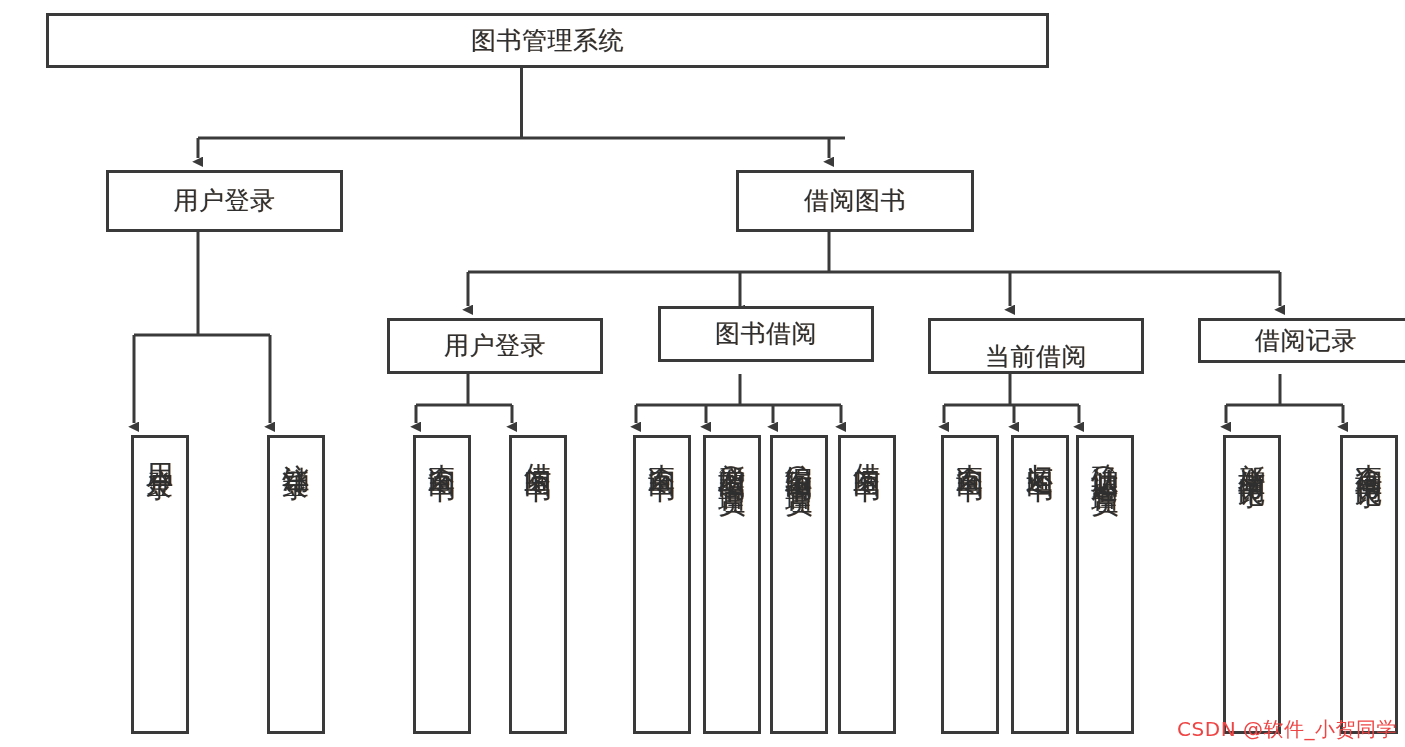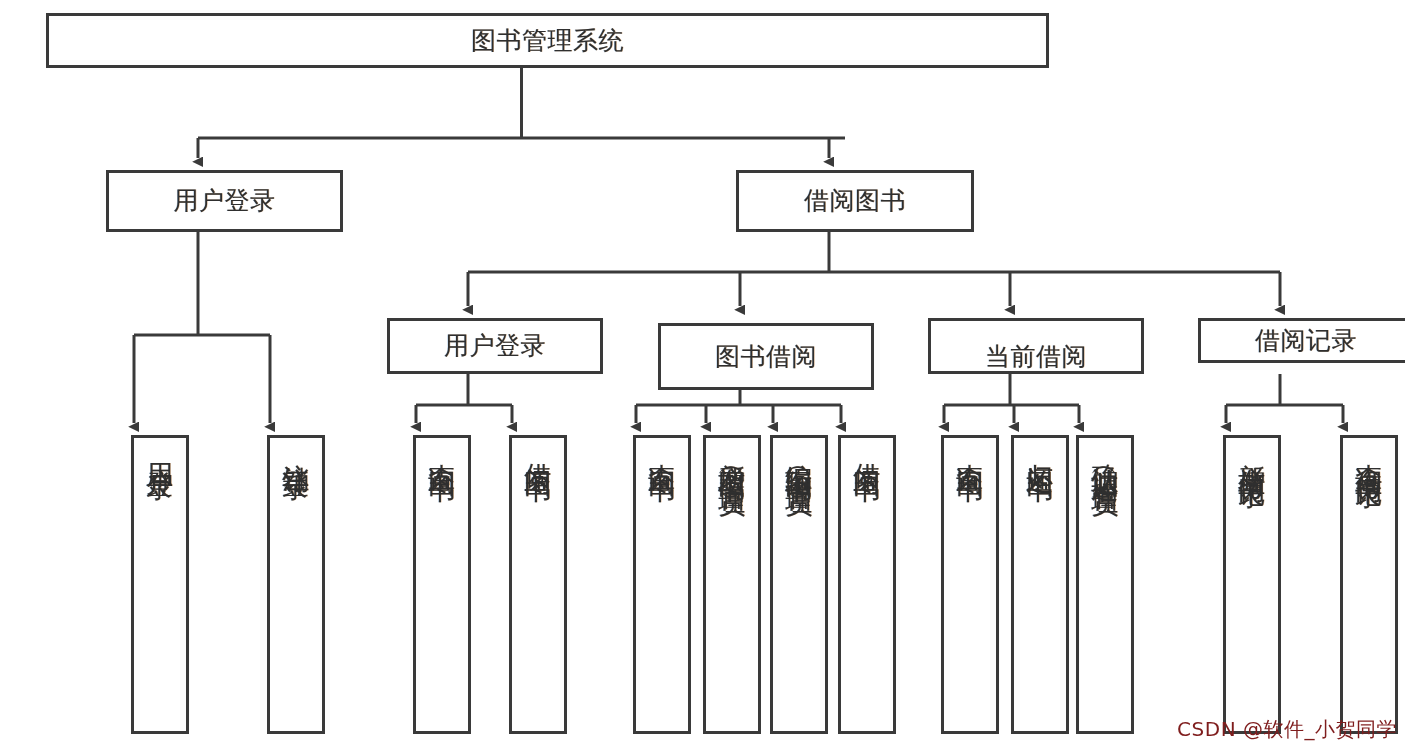--- a/index.html
+++ b/index.html
@@ -46,21 +46,21 @@
     letter-spacing:4px;
     max-height:288px;
   }
   .node.v.tall .lbl{max-height:292px;}
 
   #watermark{
     position:absolute;
     right:8px;
     bottom:4px;
     font-size:20px;
-    color:#7f1d1d;
+    color:#ef4444;
     letter-spacing:0.5px;
     white-space:nowrap;
     pointer-events:none;
   }
 </style>
 </head>
 <body>
 
 <div id="canvas">
 
@@ -123,21 +123,21 @@
   <div class="node h2" style="left:80px;top:170px;width:237px;height:62px;">
     <span class="lbl">用户登录</span>
   </div>
   <div class="node h2" style="left:710px;top:170px;width:238px;height:62px;">
     <span class="lbl">借阅图书</span>
   </div>
 
   <div class="node h2" style="left:361px;top:318px;width:216px;height:56px;">
     <span class="lbl">用户登录</span>
   </div>
-  <div class="node h2" style="left:632px;top:323px;width:216px;height:67px;">
+  <div class="node h2" style="left:632px;top:306px;width:216px;height:56px;">
     <span class="lbl">图书借阅</span>
   </div>
   <div class="node h2" style="left:902px;top:318px;width:216px;height:56px;align-items:flex-end;">
     <span class="lbl">当前借阅</span>
   </div>
   <div class="node h2" style="left:1172px;top:318px;width:216px;height:45px;">
     <span class="lbl">借阅记录</span>
   </div>
 
   <div class="node v" style="left:105px;top:435px;width:58px;height:299px;">

